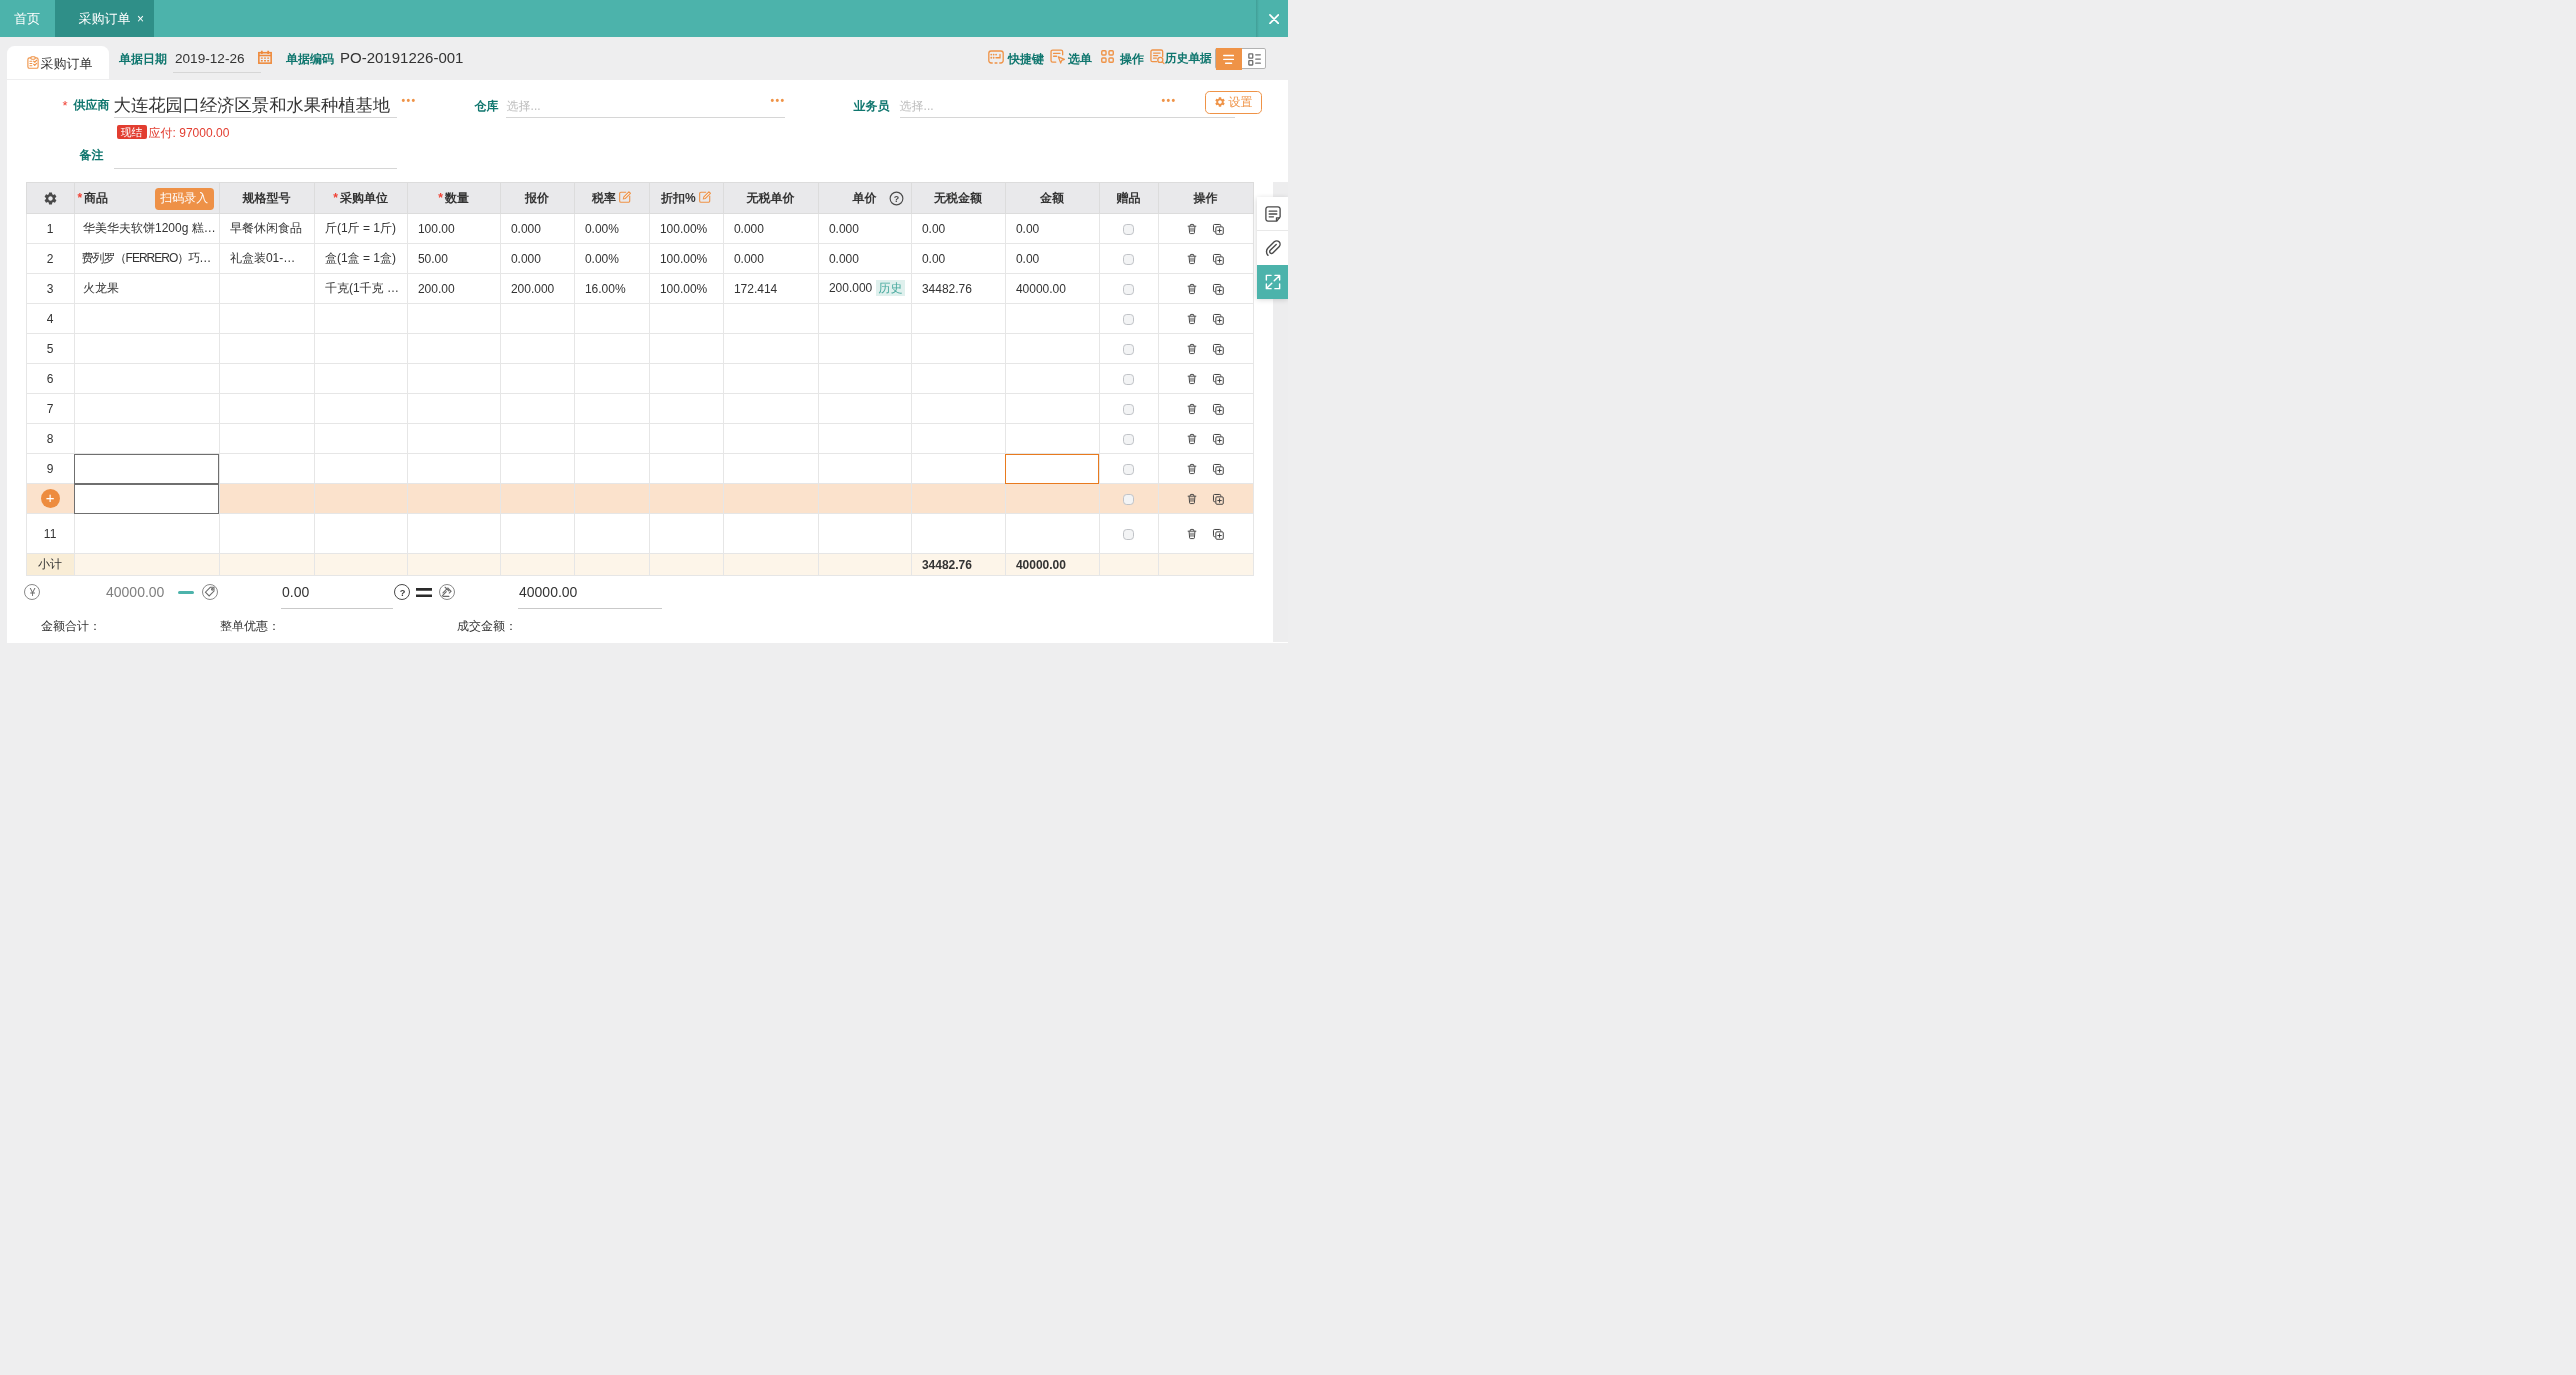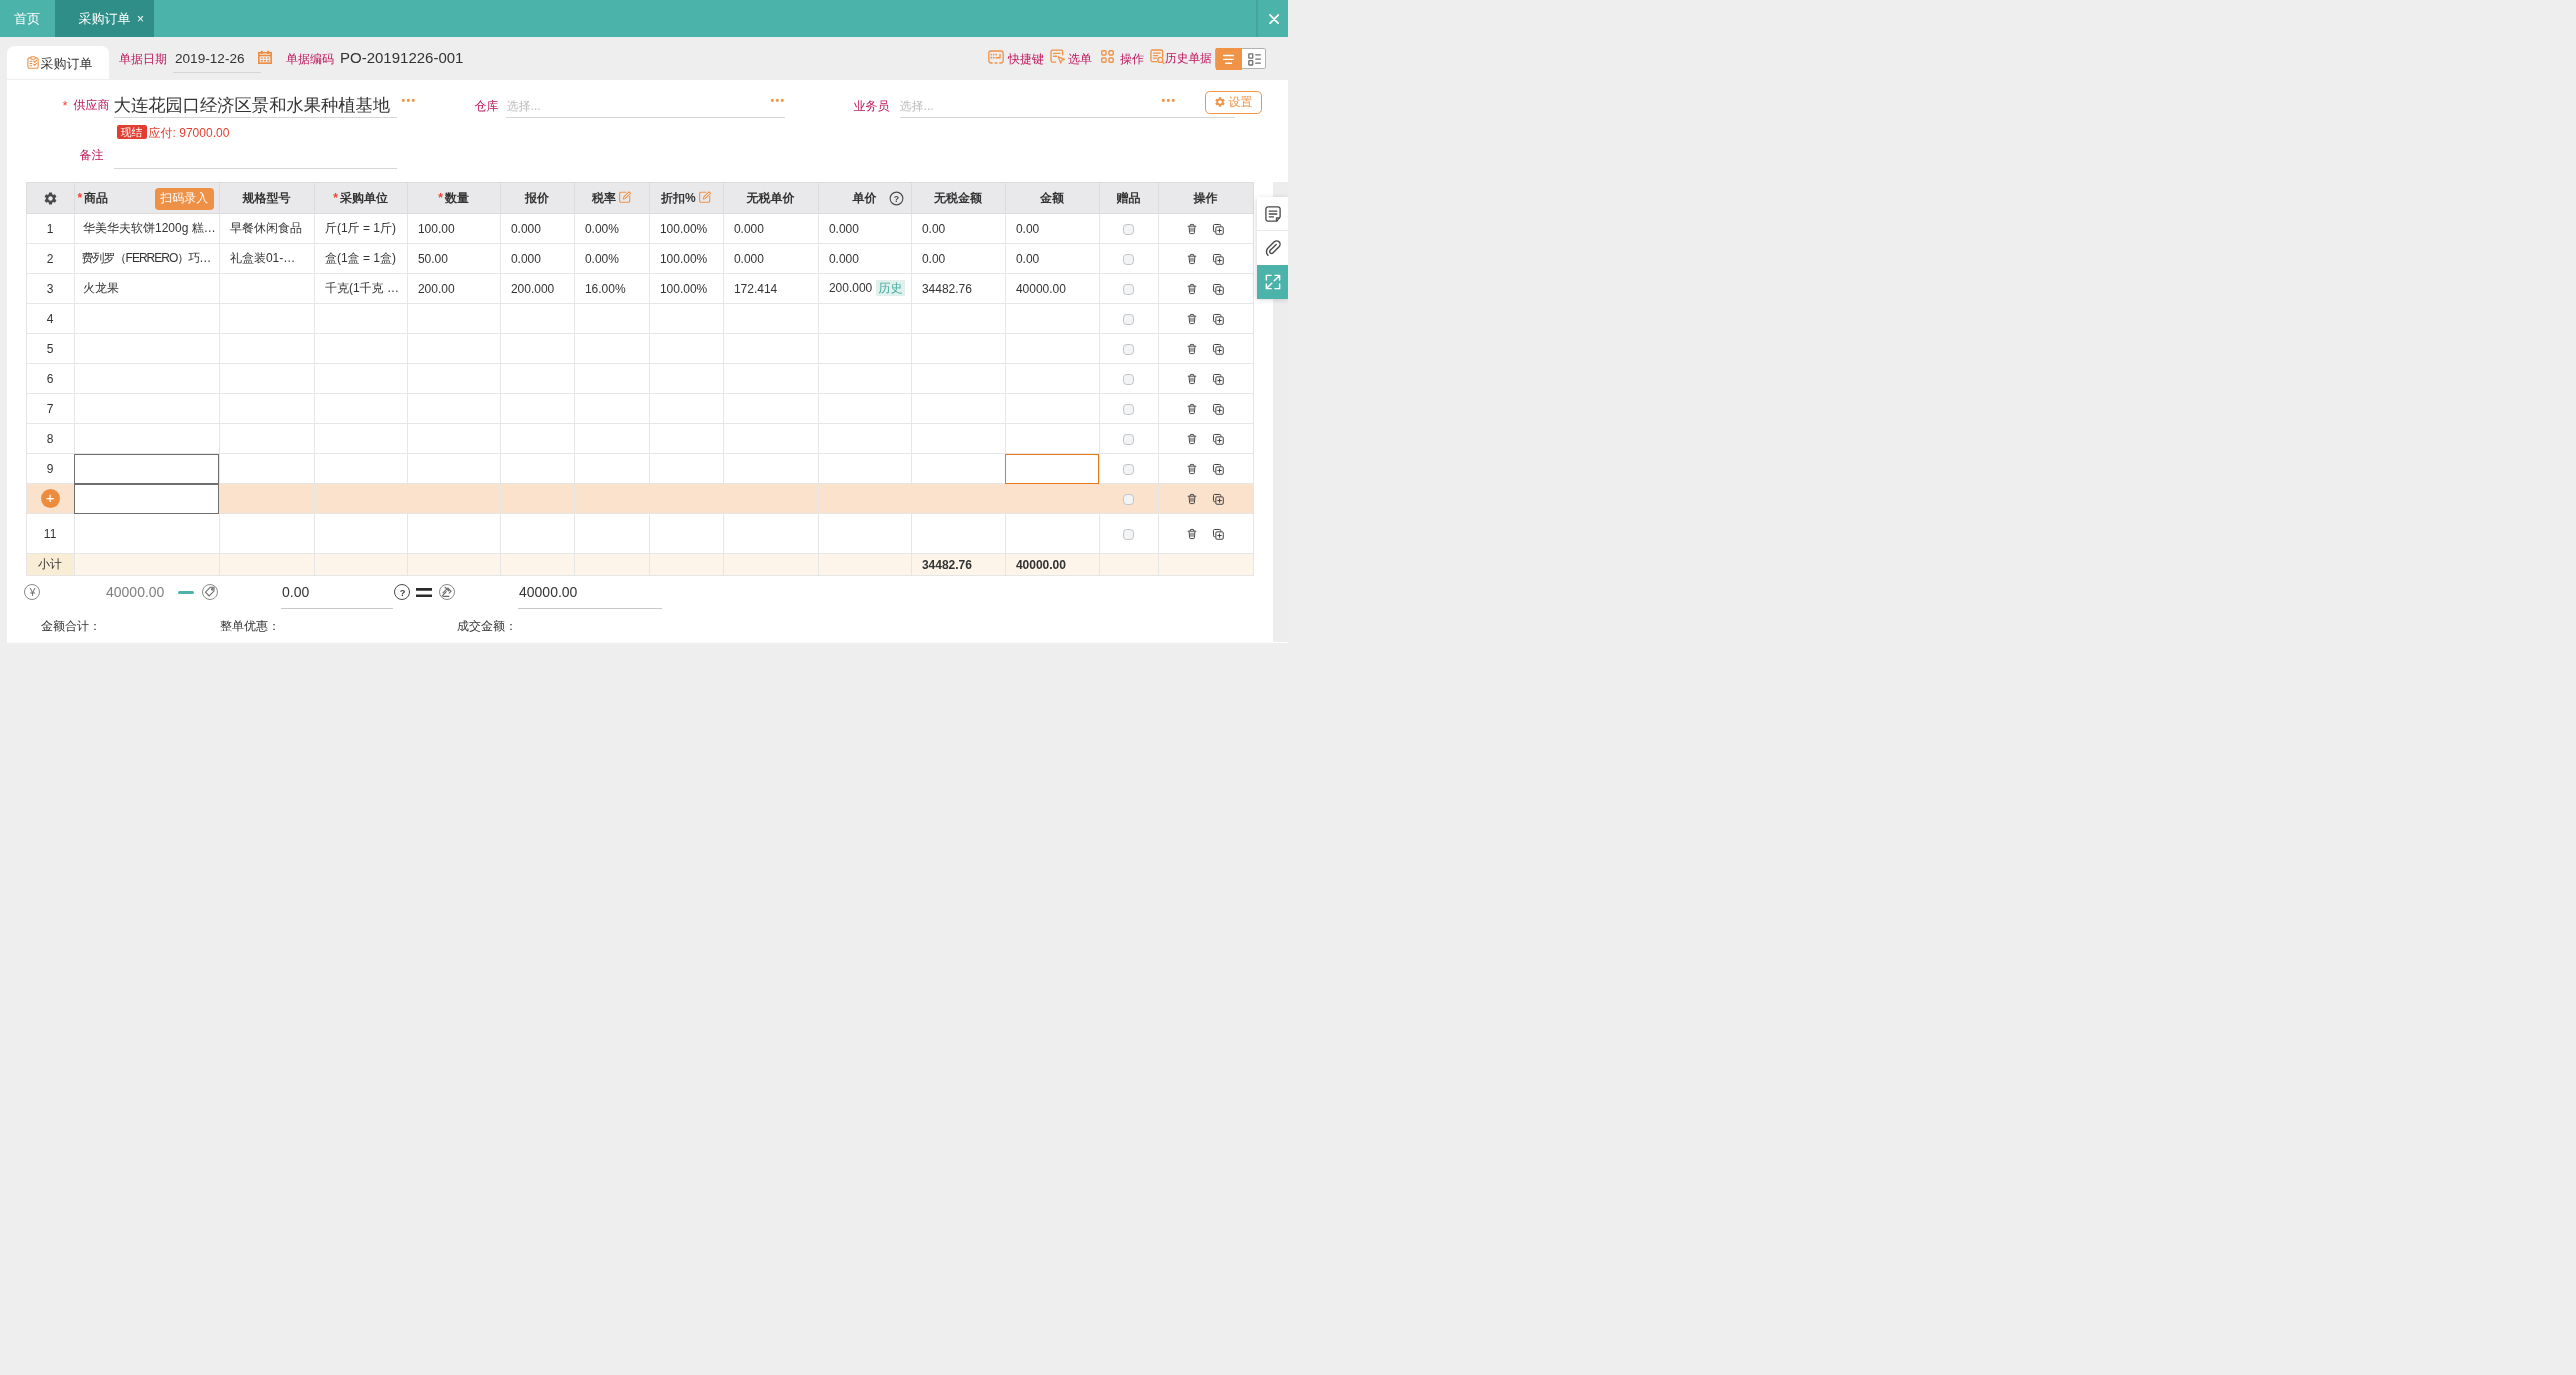--- a/index.html
+++ b/index.html
@@ -12,21 +12,21 @@
 #tab-home { position:absolute; left:0; top:0; width:55px; height:37px; color:#fff; font-size:13px; line-height:37px; padding-left:14px; }
 #tab-active { position:absolute; left:55px; top:0; width:99px; height:37px; background:#2f8f88; color:#fff; font-size:13px; line-height:37px; text-align:left; padding-left:23.4px; }
 #tab-active .x { font-size:12px; margin-left:6.6px; }
 
 
 #toolbar { position:absolute; left:0; top:37px; width:1288px; height:42px; background:#eeeeef; }
 #chip { position:absolute; left:6.6px; top:9.4px; width:102px; height:33px; background:#fff; border-radius:7.5px 7.5px 0 0; }
 #chip .txt { position:absolute; left:34px; top:8.4px; font-size:13px; color:#333; }
 #chip svg { position:absolute; }
 
-.lbl { color:#be185d; font-size:12px; }
+.lbl { color:#0f766e; font-size:12px;font-weight:bold; }
 .bigval { color:#333; font-size:15px; }
 
 
 #content { position:absolute; left:6.6px; top:80px; width:1281px; height:563px; background:#fff; }
 
 
 .uline { position:absolute; border-bottom:0.9px solid #d6d6d6; }
 .dots { color:#ef9347; font-size:10.3px; letter-spacing:1.4px; font-weight:bold; }
 .ph { color:#bcbcbc; font-size:12px; }
 

